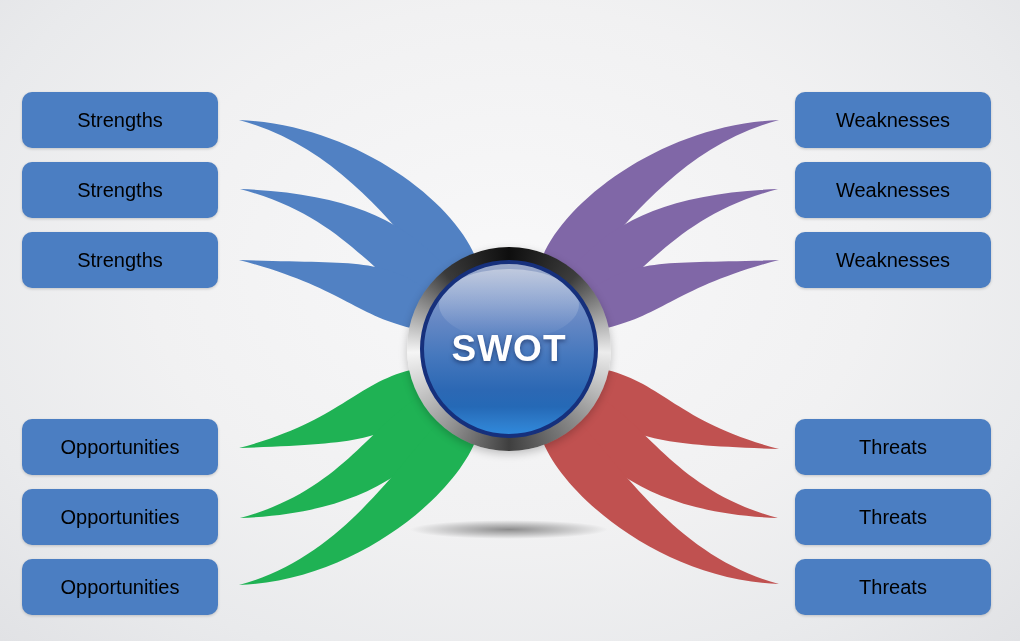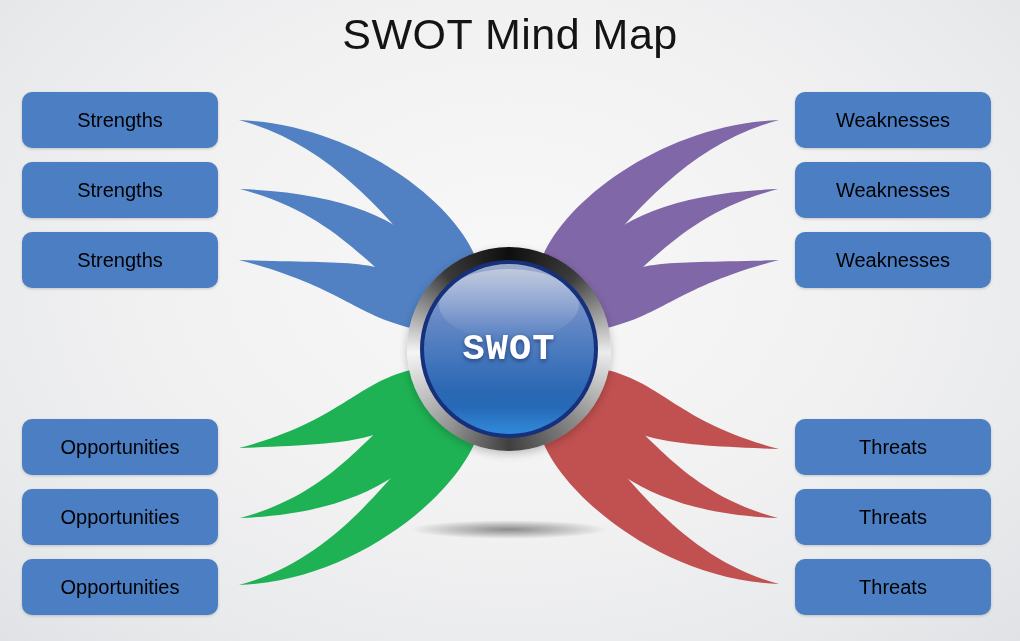--- a/index.html
+++ b/index.html
@@ -46,29 +46,27 @@
   }
   .hub-inner::before{
     content:"";position:absolute;left:9%;right:9%;top:3%;height:42%;
     border-radius:50%;
     background:linear-gradient(180deg, rgba(255,255,255,0.38), rgba(255,255,255,0));
   }
   .hub-label{
     position:absolute;inset:0;display:flex;align-items:center;justify-content:center;
     color:#ffffff;font-weight:bold;font-size:37px;letter-spacing:1px;
     text-shadow:0 2px 4px rgba(8,20,60,0.5);
-    font-family:Liberation Mono, monospace;
   }
 </style>
 </head>
 <body>
 
 <div class="canvas">
 
-  <div class="title">SWOT Mind Map</div>
 
   <div class="floor-shadow"></div>
 
   <svg class="branches" id="branches-svg" width="1020" height="641" viewBox="0 0 1020 641">
       <path d="M 239.0 120.0
                C 354.0 124.0, 455.3 201.5, 476.5 259.7
                L 443.0 280.7
                C 399.9 236.1, 342.0 147.0, 239.0 120.0 Z" fill="#5181c3"></path>
       <path d="M 240.0 189.0
                C 355.0 193.0, 412.3 225.3, 450.5 274.1

